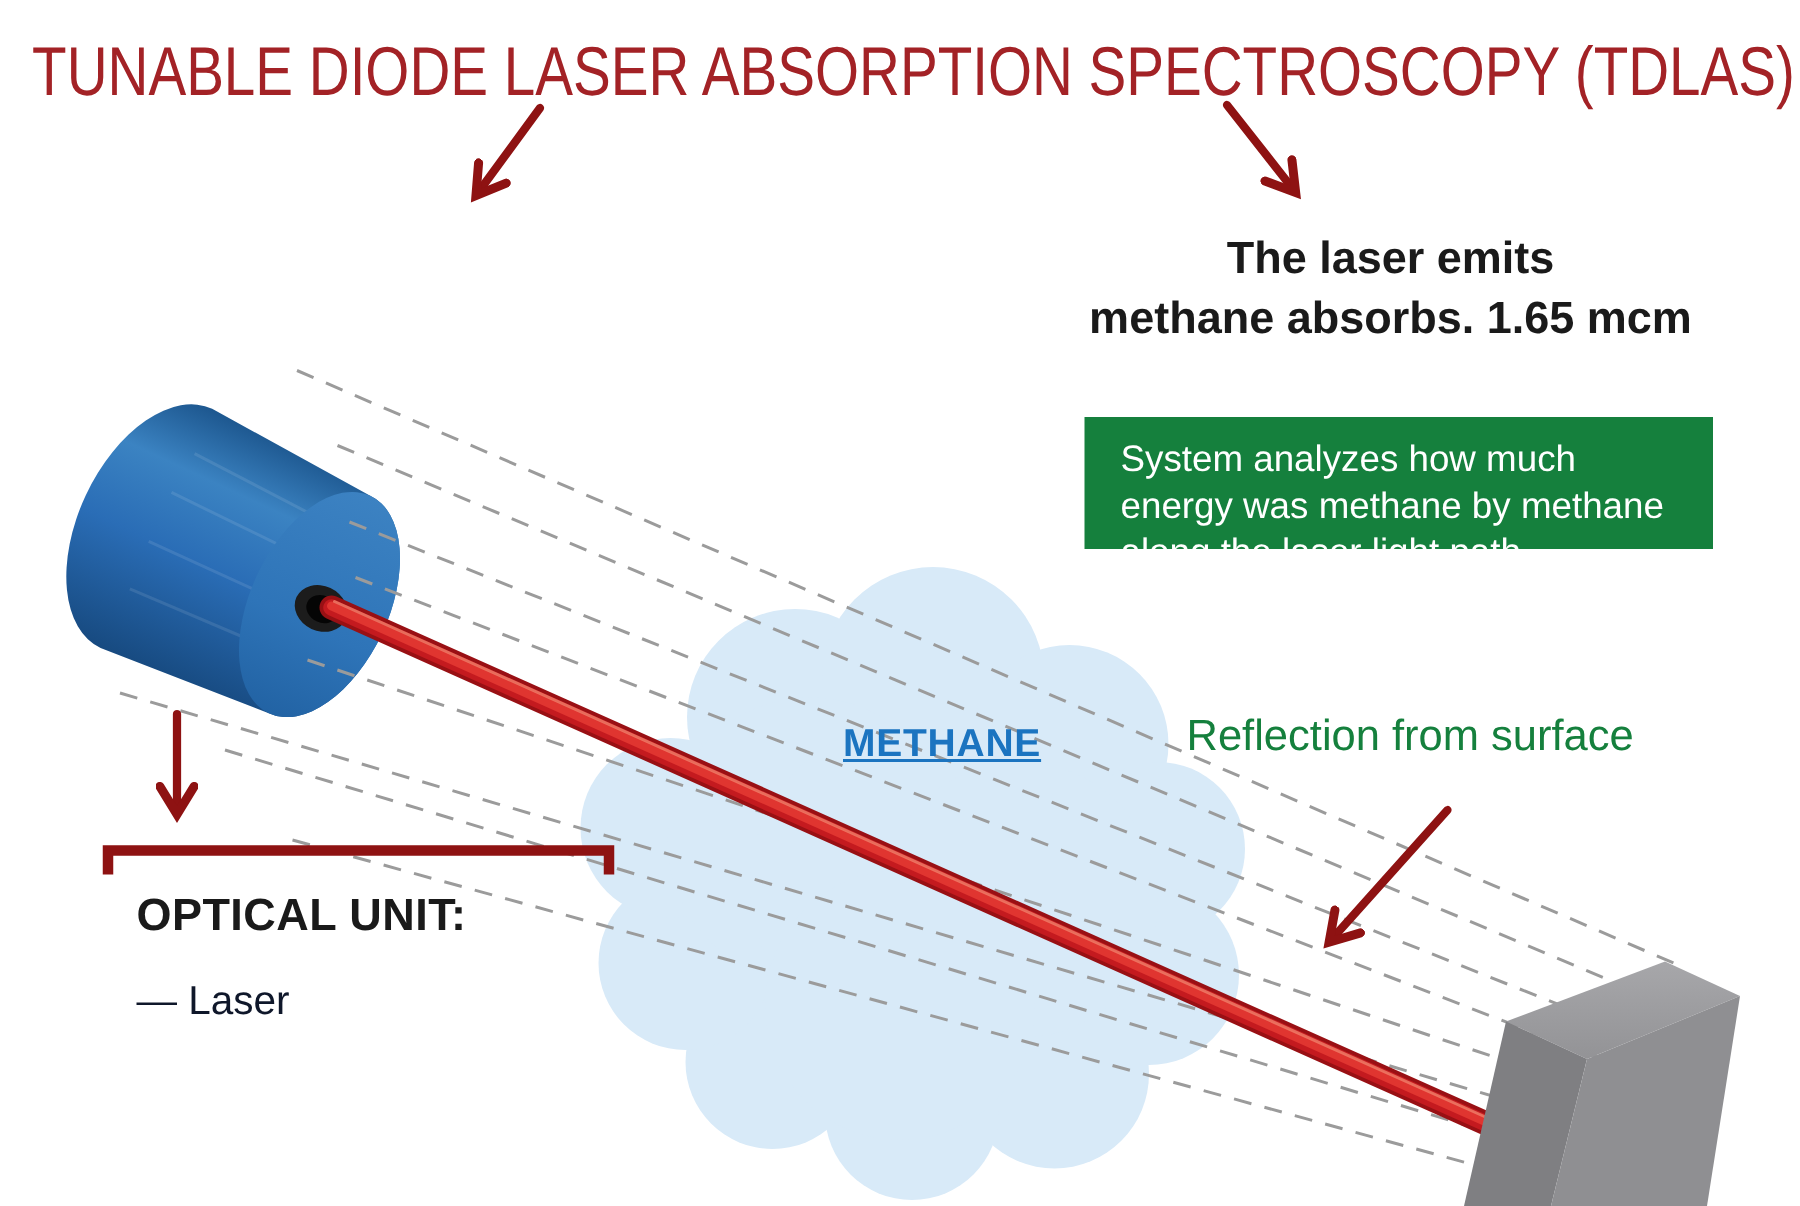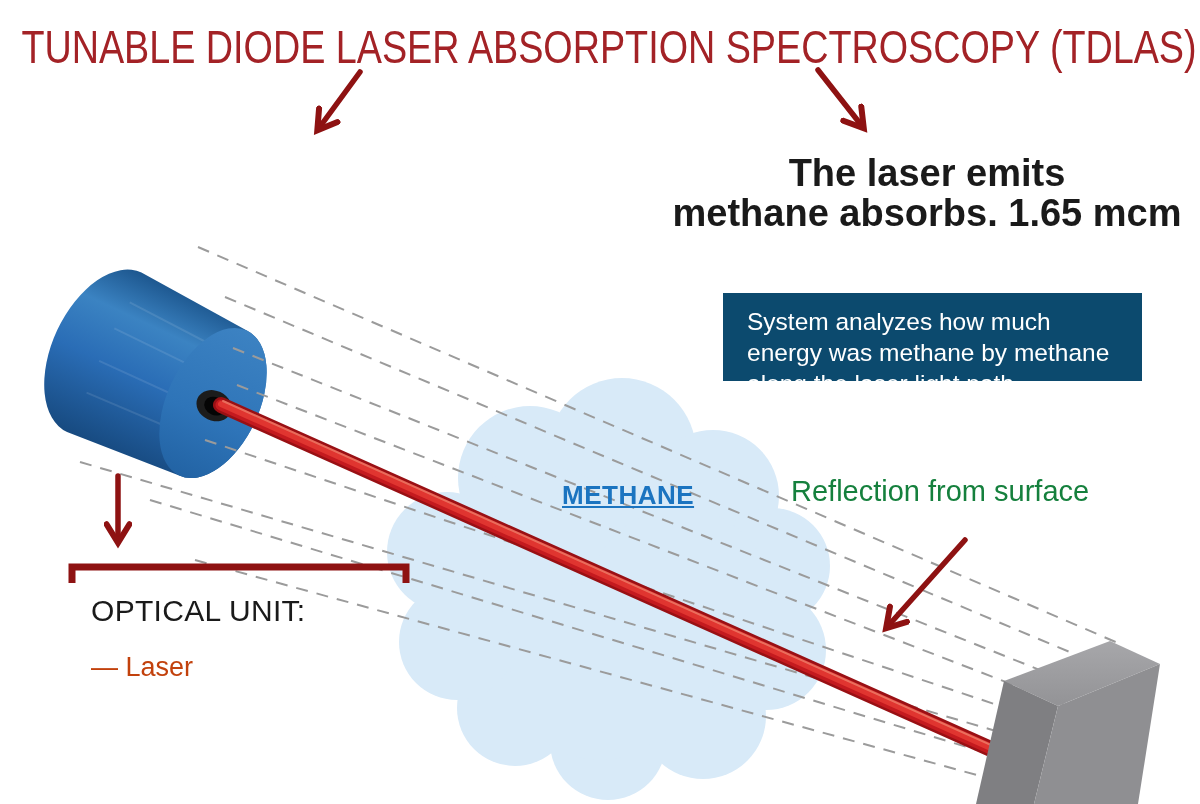--- a/index.html
+++ b/index.html
@@ -10,31 +10,31 @@
   #diagram-svg{position:absolute;left:0;top:0;}
   .txt{position:absolute;white-space:nowrap;}
   .title{
     left:609px;top:20px;transform:translateX(-50%) scaleX(.82);
     transform-origin:center top;
     font-size:46px;font-weight:400;letter-spacing:0px;color:#a32226;
   }
   .h-left{left:103px;top:155px;font-size:32px;font-weight:bold;color:#1a1a1a;}
   .h-right{
     left:927px;top:153px;transform:translateX(-50%);
-    font-size:38px;font-weight:bold;color:#1a1a1a;line-height:40px;text-align:center;
+    font-size:30px;font-weight:bold;color:#1a1a1a;line-height:40px;text-align:center;
   }
   .redbox{
-    left:723px;top:293px;width:419px;height:88px;box-sizing:border-box;
-    background:#0c4a6e;color:#ffffff;font-size:24.5px;line-height:31px;
+    left:723px;top:278px;width:419px;height:88px;box-sizing:border-box;
+    background:#15803d;color:#ffffff;font-size:24.5px;line-height:31px;
     padding:13px 24px;white-space:nowrap;
   }
   .methane{left:562px;top:480px;font-size:26px;font-weight:bold;color:#1b74c0;letter-spacing:.5px;text-decoration:underline;}
   .reflection{left:791px;top:475px;font-size:29px;font-weight:400;color:#15803d;}
-  .opt-title{left:91px;top:594px;font-size:30px;font-weight:normal;color:#1a1a1a;letter-spacing:.3px;}
-  .opt-list{left:91px;top:648px;font-size:27px;color:#c2410c;line-height:39px;}
+  .opt-title{left:91px;top:594px;font-size:30px;font-weight:bold;color:#1a1a1a;letter-spacing:.3px;}
+  .opt-list{left:91px;top:648px;font-size:27px;color:#0f172a;line-height:39px;}
 </style>
 </head>
 <body>
 
 <div id="stage">
 
   <svg id="diagram-svg" width="1200" height="804" viewBox="0 0 1200 804">
     <defs>
       <linearGradient id="cylBody" x1="0" y1="0" x2="0" y2="1">
         <stop offset="0" stop-color="#1c5globe"></stop>

